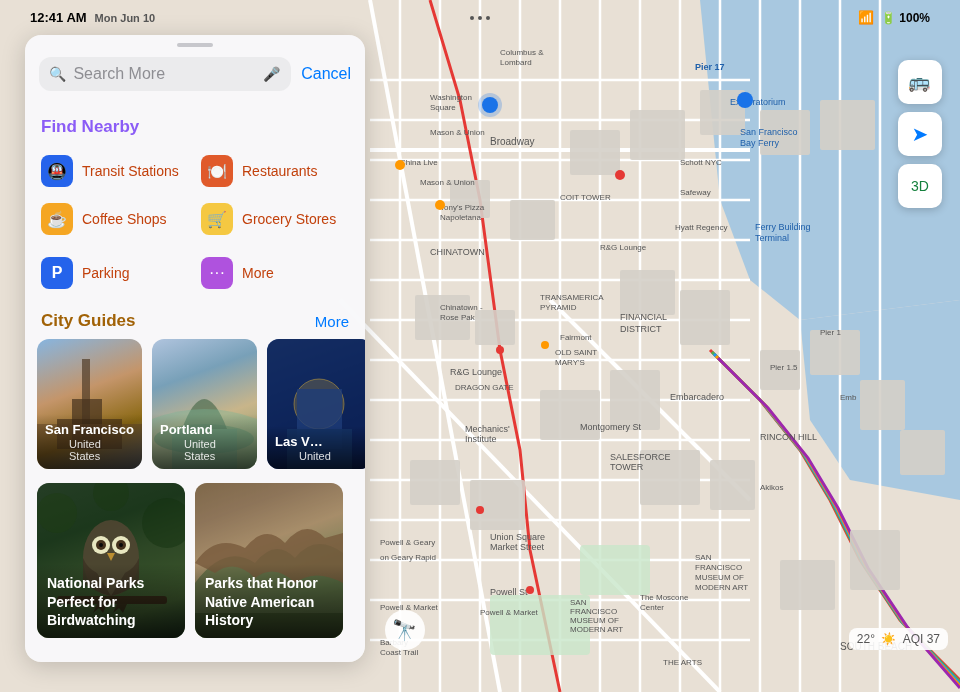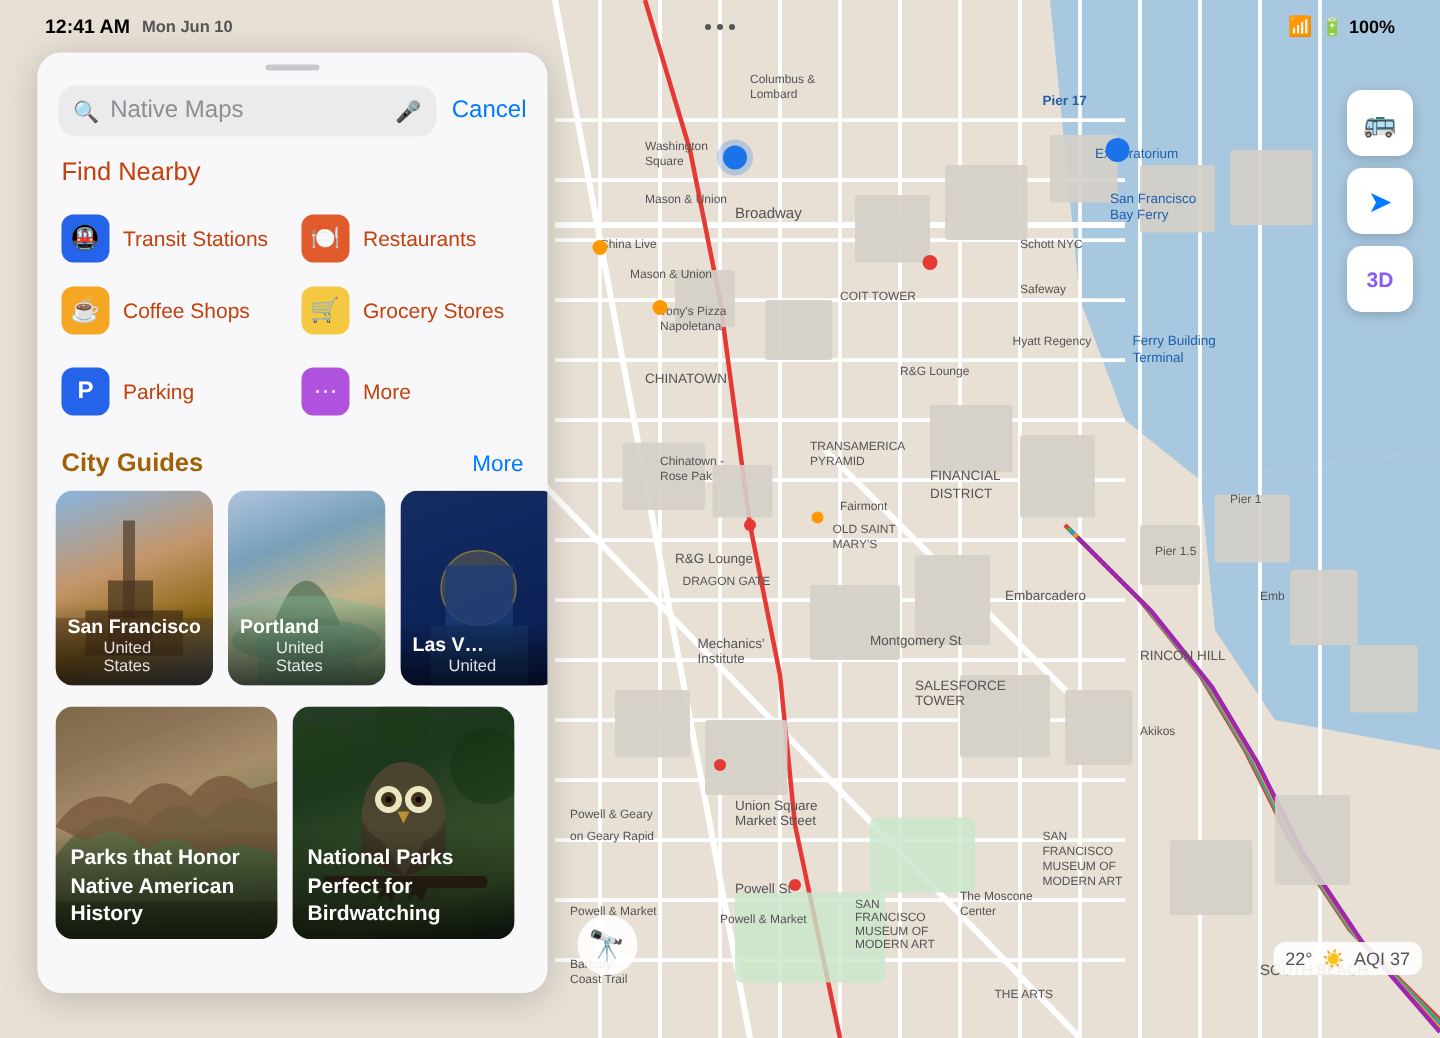--- a/index.html
+++ b/index.html
@@ -103,23 +103,24 @@
     .cancel-btn {
       color: #007aff;
       font-size: 16px;
       font-weight: 400;
       cursor: pointer;
     }
 
     
     .section-title {
       font-size: 17px;
-      font-weight: 400;
-      color: #c2410c;
+      font-weight: 700;
+      color: #8b5cf6;
       padding: 4px 16px 10px;
+      margin-top: 12px;
     }
     .nearby-grid {
       display: grid;
       grid-template-columns: 1fr 1fr;
       gap: 0;
       padding: 0 10px;
       margin-bottom: 6px;
     }
     .nearby-item {
       display: flex;
@@ -247,22 +248,22 @@
       border-radius: 10px;
       box-shadow: 0 2px 8px rgba(0,0,0,0.2);
       display: flex;
       align-items: center;
       justify-content: center;
       cursor: pointer;
       font-size: 18px;
     }
     .btn-3d {
       font-size: 14px;
-      font-weight: 700;
-      color: #8b5cf6;
+      font-weight: 400;
+      color: #15803d;
     }
 
     
     .weather-badge {
       position: absolute;
       bottom: 42px;
       right: 12px;
       background: rgba(255,255,255,0.9);
       border-radius: 8px;
       padding: 4px 8px;
@@ -502,21 +503,21 @@
 </div>
 
 <div class="binoculars-btn">🔭</div>
 
 <div class="side-panel">
   <div class="drag-handle"></div>
 
   <div class="search-bar-container">
     <div class="search-bar">
       <span class="search-icon">🔍</span>
-      <span class="search-text">Native Maps</span>
+      <span class="search-text">Search More</span>
       <span class="mic-icon">🎤</span>
     </div>
     <span class="cancel-btn">Cancel</span>
   </div>
 
   <div class="section-title">Find Nearby</div>
   <div class="nearby-grid">
     <div class="nearby-item">
       <div class="nearby-icon icon-transit">
         <span style="color:white;font-size:16px;">🚇</span>
@@ -607,35 +608,20 @@
       <div class="city-card-overlay">
         <div class="city-name">Las V…</div>
         <div class="city-country">United</div>
       </div>
     </div>
   </div>
 
   <div class="guides-we-love-row">
 
     <div class="love-card">
-      <div style="width:100%;height:100%;" class="parks-bg">
-        <svg width="148" height="155" viewBox="0 0 148 155">
-
-          <rect x="0" y="0" width="148" height="155" fill="rgba(100,80,50,0.3)"></rect>
-          <path d="M 0 100 Q 30 60 60 80 Q 80 55 100 75 Q 120 50 148 70 L 148 155 L 0 155 Z" fill="rgba(80,100,60,0.7)"></path>
-          <path d="M 0 80 Q 20 50 50 65 Q 70 40 90 60 Q 110 35 130 55 L 148 50 L 148 100 Q 120 85 100 100 Q 80 80 60 95 Q 40 75 20 90 Z" fill="rgba(120,90,60,0.8)"></path>
-          <rect x="0" y="130" width="148" height="25" fill="rgba(60,80,40,0.8)"></rect>
-        </svg>
-      </div>
-      <div class="love-card-overlay">
-        <div class="love-title">Parks that Honor Native American History</div>
-      </div>
-    </div>
-
-    <div class="love-card">
       <div style="width:100%;height:100%;" class="birds-bg">
         <svg width="148" height="155" viewBox="0 0 148 155">
 
           <rect x="0" y="0" width="148" height="155" fill="rgba(30,50,30,0.5)"></rect>
 
           <ellipse cx="74" cy="75" rx="28" ry="38" fill="rgba(80,70,50,0.9)"></ellipse>
 
           <circle cx="64" cy="62" r="9" fill="rgba(240,240,200,0.95)"></circle>
           <circle cx="84" cy="62" r="9" fill="rgba(240,240,200,0.95)"></circle>
           <circle cx="64" cy="62" r="5" fill="rgba(60,40,20,0.95)"></circle>
@@ -655,20 +641,35 @@
 
           <circle cx="20" cy="30" r="20" fill="rgba(30,60,20,0.5)"></circle>
           <circle cx="130" cy="40" r="25" fill="rgba(20,50,15,0.5)"></circle>
           <circle cx="74" cy="10" r="18" fill="rgba(25,55,18,0.5)"></circle>
         </svg>
       </div>
       <div class="love-card-overlay">
         <div class="love-title">National Parks Perfect for Birdwatching</div>
       </div>
     </div>
+
+    <div class="love-card">
+      <div style="width:100%;height:100%;" class="parks-bg">
+        <svg width="148" height="155" viewBox="0 0 148 155">
+
+          <rect x="0" y="0" width="148" height="155" fill="rgba(100,80,50,0.3)"></rect>
+          <path d="M 0 100 Q 30 60 60 80 Q 80 55 100 75 Q 120 50 148 70 L 148 155 L 0 155 Z" fill="rgba(80,100,60,0.7)"></path>
+          <path d="M 0 80 Q 20 50 50 65 Q 70 40 90 60 Q 110 35 130 55 L 148 50 L 148 100 Q 120 85 100 100 Q 80 80 60 95 Q 40 75 20 90 Z" fill="rgba(120,90,60,0.8)"></path>
+          <rect x="0" y="130" width="148" height="25" fill="rgba(60,80,40,0.8)"></rect>
+        </svg>
+      </div>
+      <div class="love-card-overlay">
+        <div class="love-title">Parks that Honor Native American History</div>
+      </div>
+    </div>
   </div>
 
 </div>
 
 <div class="status-bar">
   <div style="display:flex; align-items:center; gap:8px;">
     <span class="status-time">
       <span>12:41 AM</span>
     </span>
     <span style="font-size:11px; color:#555;">Mon Jun 10</span>

